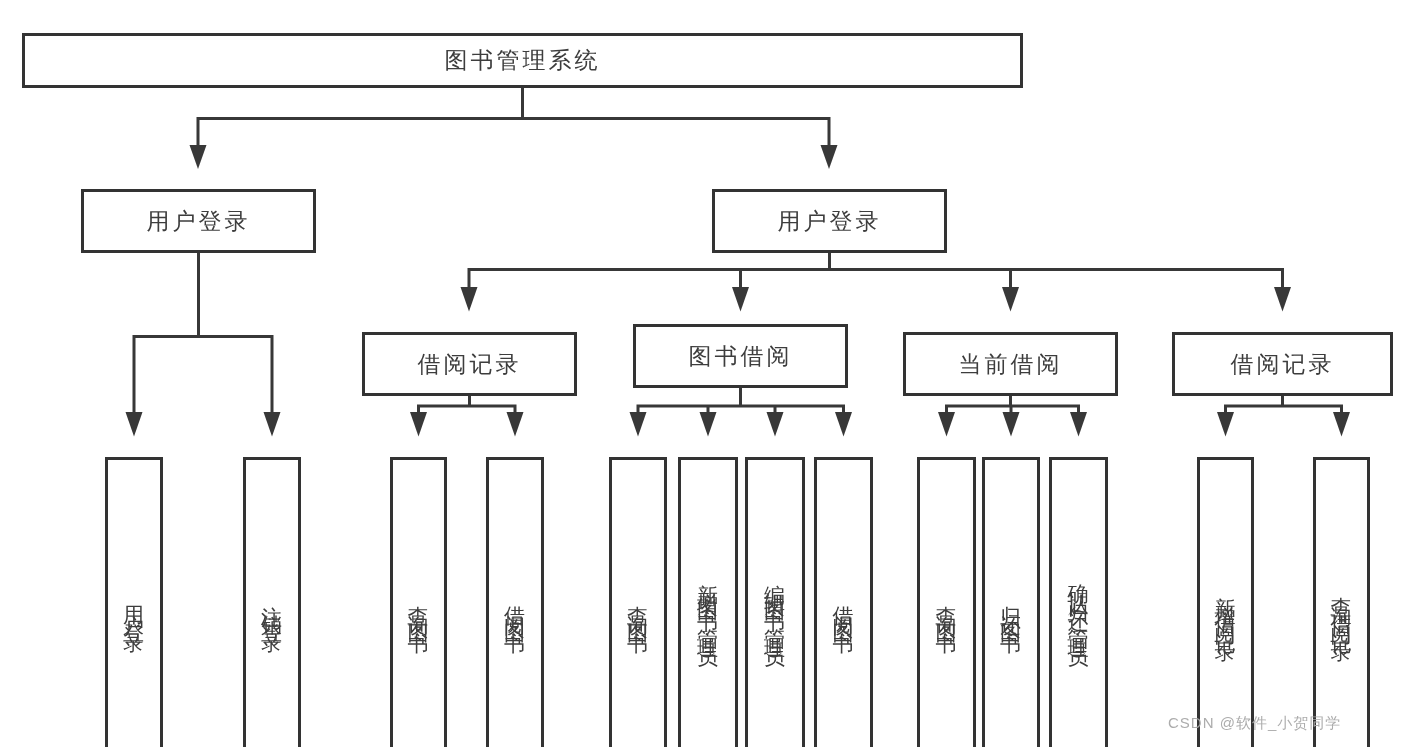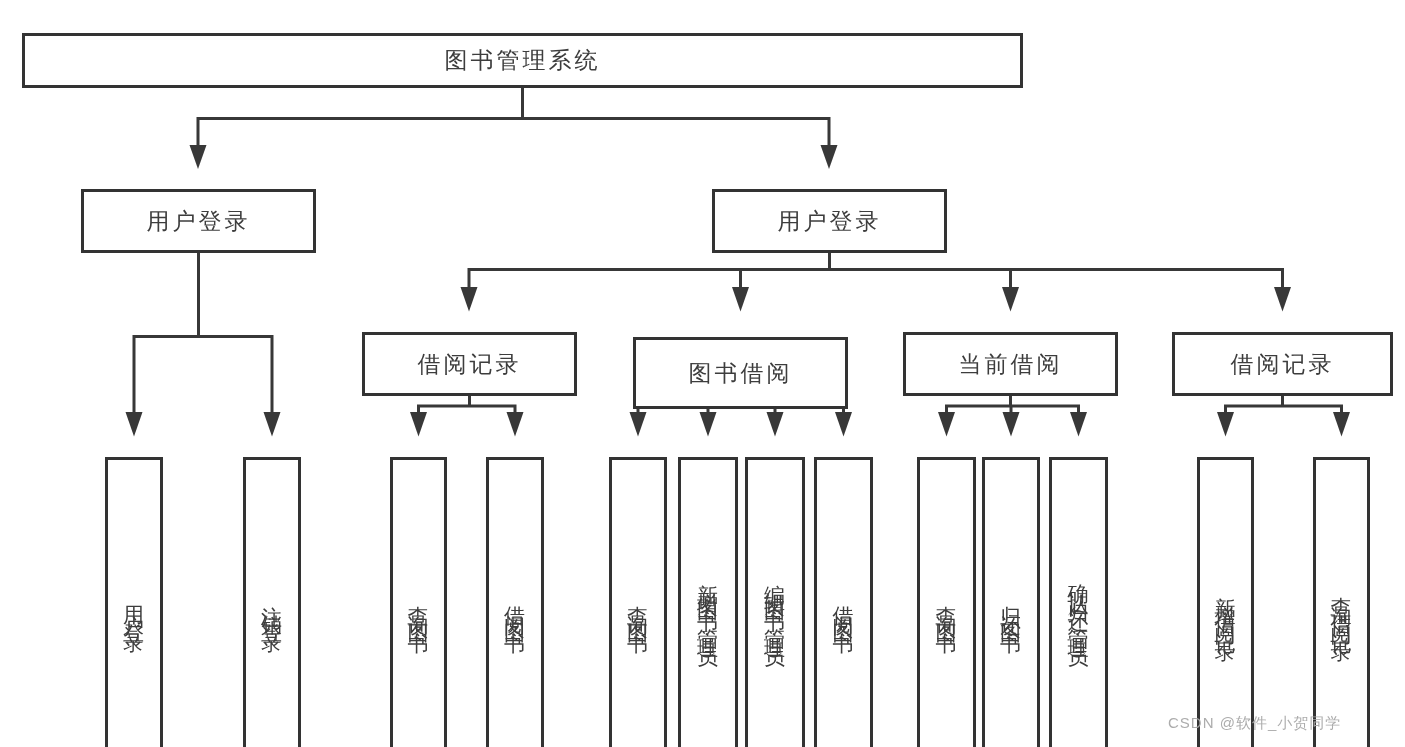--- a/index.html
+++ b/index.html
@@ -105,21 +105,21 @@
       <polygon points="1333,412 1350,412 1341.5,436.5"></polygon>
     </g>
   </svg>
 
   <div class="box h" style="left:22px;top:13px;width:1001px;height:55px">图书管理系统</div>
 
   <div class="box h" style="left:81px;top:169px;width:235px;height:64px">用户登录</div>
   <div class="box h" style="left:712px;top:169px;width:235px;height:64px">用户登录</div>
 
   <div class="box h" style="left:362px;top:312px;width:215px;height:64px">借阅记录</div>
-  <div class="box h" style="left:633px;top:317px;width:215px;height:72px">图书借阅</div>
+  <div class="box h" style="left:633px;top:304px;width:215px;height:64px">图书借阅</div>
   <div class="box h" style="left:1172px;top:312px;width:221px;height:64px">借阅记录</div>
   <div class="box h" style="left:903px;top:312px;width:215px;height:64px">当前借阅</div>
 
   <div class="box v" style="left:105px;top:437px;width:58px;height:300px">用户登录</div>
   <div class="box v" style="left:243px;top:437px;width:58px;height:300px">注销登录</div>
 
   <div class="box v" style="left:390px;top:437px;width:57px;height:300px">查询图书</div>
   <div class="box v" style="left:486px;top:437px;width:58px;height:300px">借阅图书</div>
 
   <div class="box v" style="left:609px;top:437px;width:58px;height:300px">查询图书</div>

